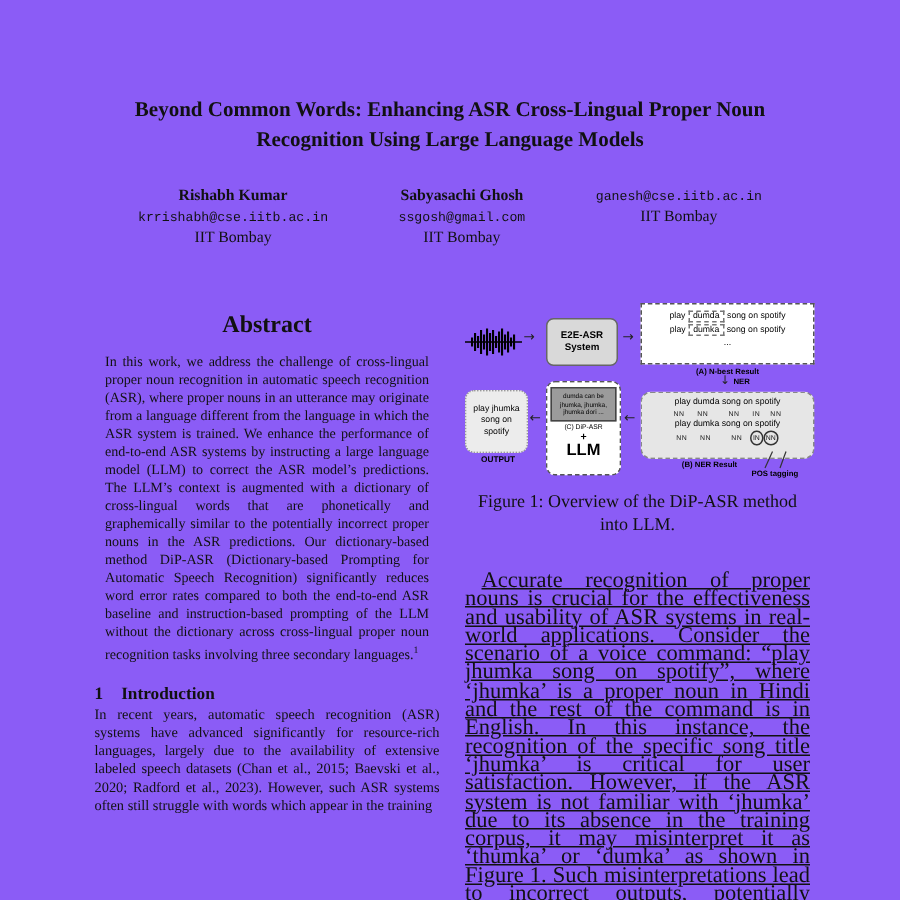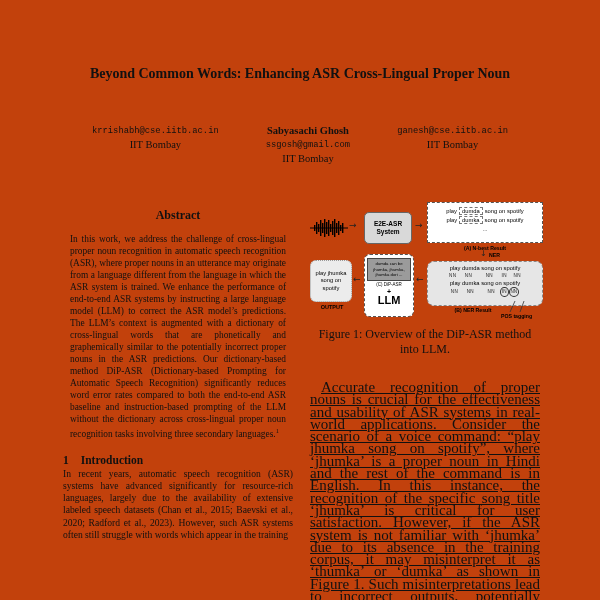--- a/index.html
+++ b/index.html
@@ -1,37 +1,37 @@
 <!DOCTYPE html>
 <html><head>
 <meta charset="utf-8">
 <style>
   * { margin:0; padding:0; box-sizing:border-box; }
   html,body { background:#ffffff; }
   .page {
-    position:relative; width:600px; height:600px; background:#c2410c;
+    position:relative; width:600px; height:600px; background:#8b5cf6;
     font-family:"Liberation Serif", serif; color:#111; overflow:hidden;
   }
   
   .title {
     position:absolute; top:64px; left:40px; right:40px;
     text-align:center; font-weight:bold; font-size:14px; line-height:20px;
   }
   .authors {
     position:absolute; top:124px; left:92px; width:416px;
     display:flex; justify-content:space-between;
   }
   .author { text-align:center; }
   .author .name  { font-weight:bold; font-size:10.5px; line-height:14px; }
   .author .email { font-family:"Liberation Mono", monospace; font-size:8.8px; line-height:14px; }
   .author .affil { font-size:10.5px; line-height:14px; }
   
   .columns { position:absolute; top:202px; left:63px; width:478px; display:flex; gap:17px; }
   .col { width:230px; }
-  .abstract-heading { text-align:center; font-weight:bold; font-size:12px; margin:6px 0 10px; }
+  .abstract-heading { text-align:center; font-weight:bold; font-size:16px; margin:6px 0 10px; }
   .abstract-text { margin:0 7px; font-size:9.4px; line-height:12px; text-align:justify; }
   sup { font-size:6.5px; }
   .section-heading { font-weight:bold; font-size:11.5px; margin:14px 0 2px; }
   .section-heading .num { margin-right:12px; }
   .body-text { font-size:9.6px; line-height:12.1px; text-align:justify; }
   .right-p { margin-top:24px; font-size:15px; line-height:12.3px; text-align:justify; text-indent:11px;text-decoration:underline; }
   .fig-caption { margin-top:7px; font-size:12px; text-align:center; }
   
   .figure { position:relative; width:235px; height:118px; font-family:"Liberation Sans", sans-serif; color:#000; }
   .fig-abs { position:absolute; }
@@ -83,24 +83,26 @@
   .arr-l1 { left:106px; top:73px; }
   .arr-l2 { left:43px;  top:73px; }
 </style>
 </head>
 <body>
 
 <div class="page">
 
   <div class="title">
     <div>Beyond Common Words: Enhancing ASR Cross-Lingual Proper Noun</div>
+    <div>Recognition Using Large Language Models</div>
   </div>
 
   <div class="authors">
     <div class="author">
+      <div class="name">Rishabh Kumar</div>
       <div class="email">krrishabh@cse.iitb.ac.in</div>
       <div class="affil">IIT Bombay</div>
     </div>
     <div class="author">
       <div class="name">Sabyasachi Ghosh</div>
       <div class="email">ssgosh@gmail.com</div>
       <div class="affil">IIT Bombay</div>
     </div>
     <div class="author">
       <div class="email">ganesh@cse.iitb.ac.in</div>

